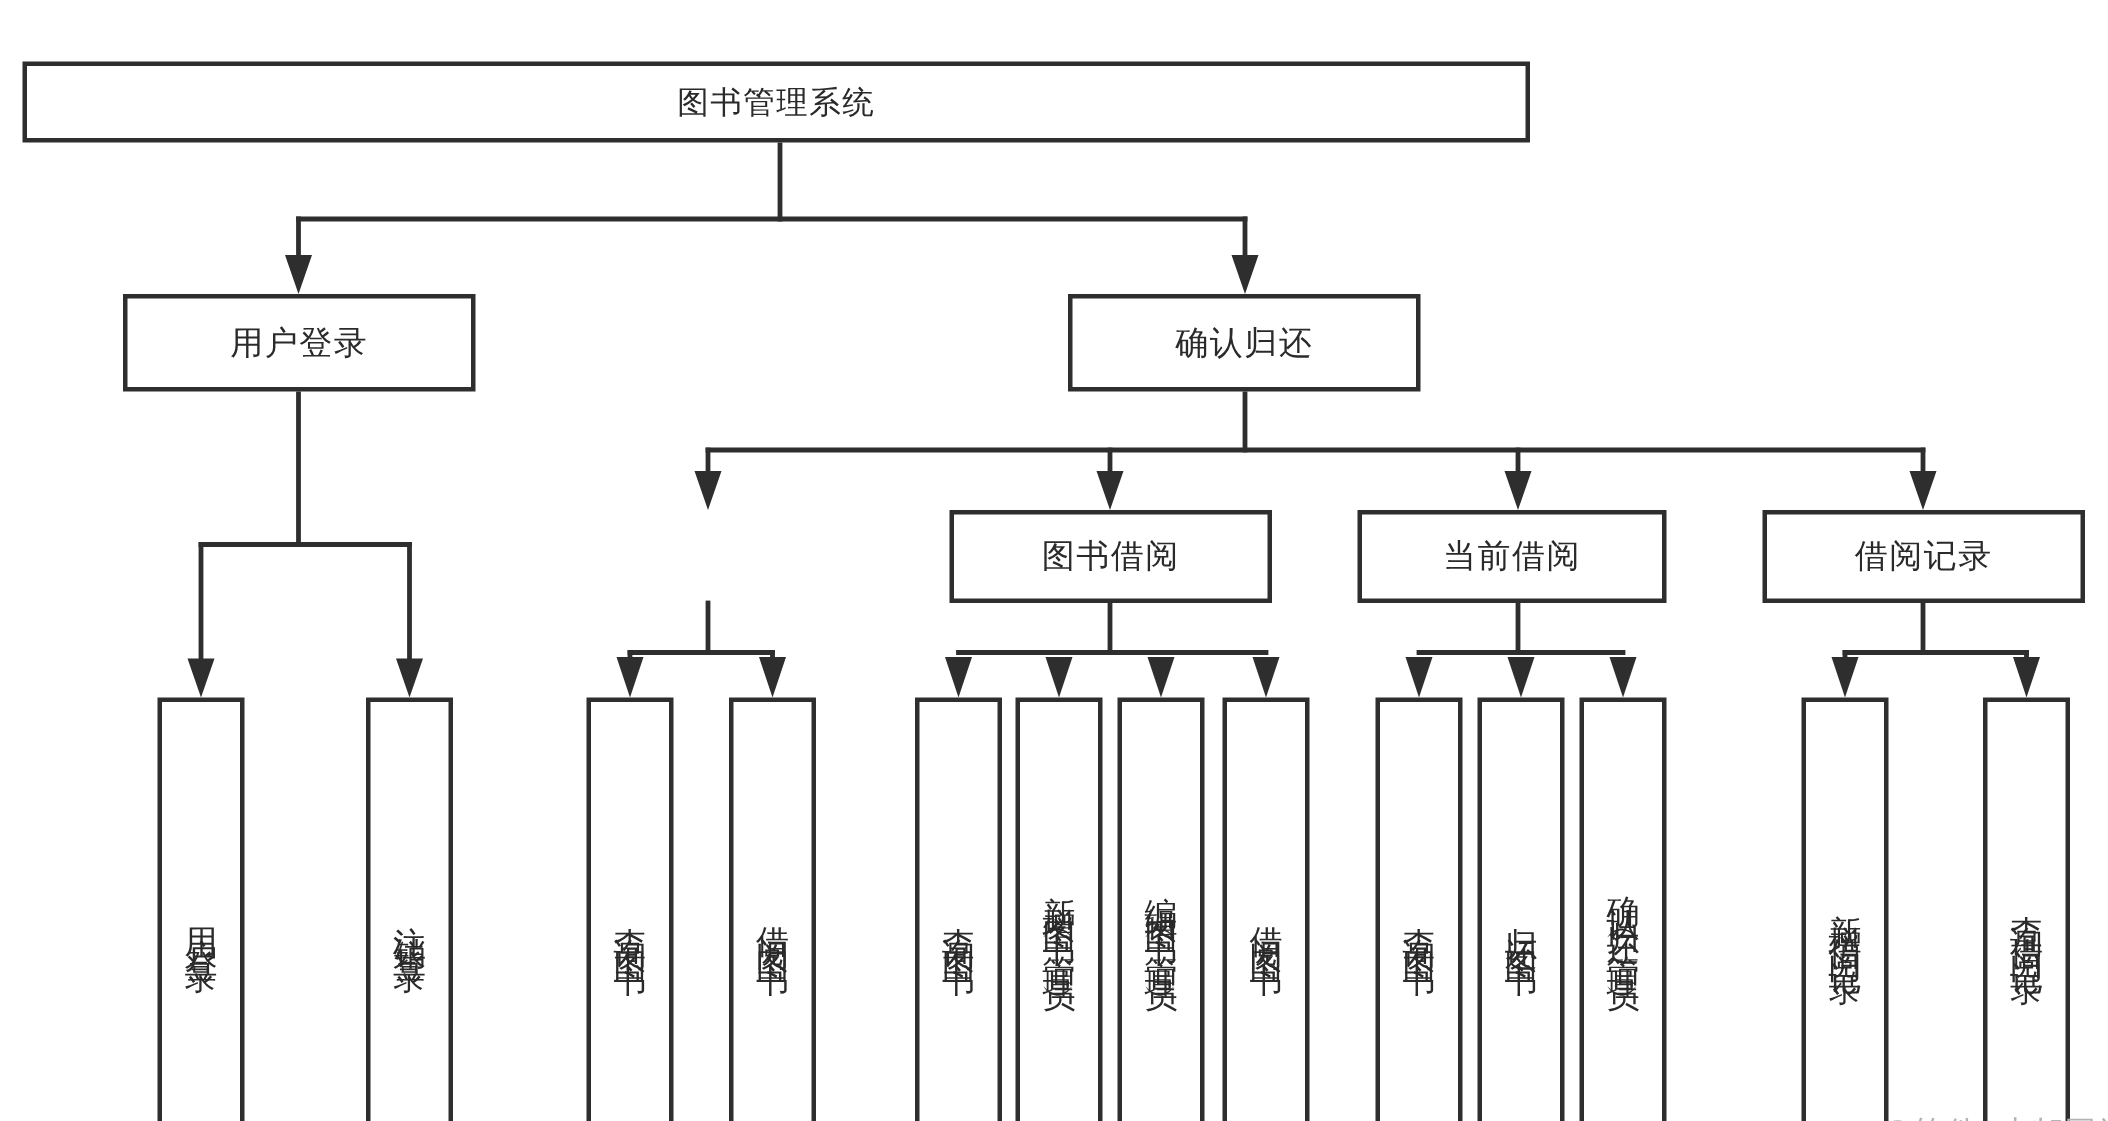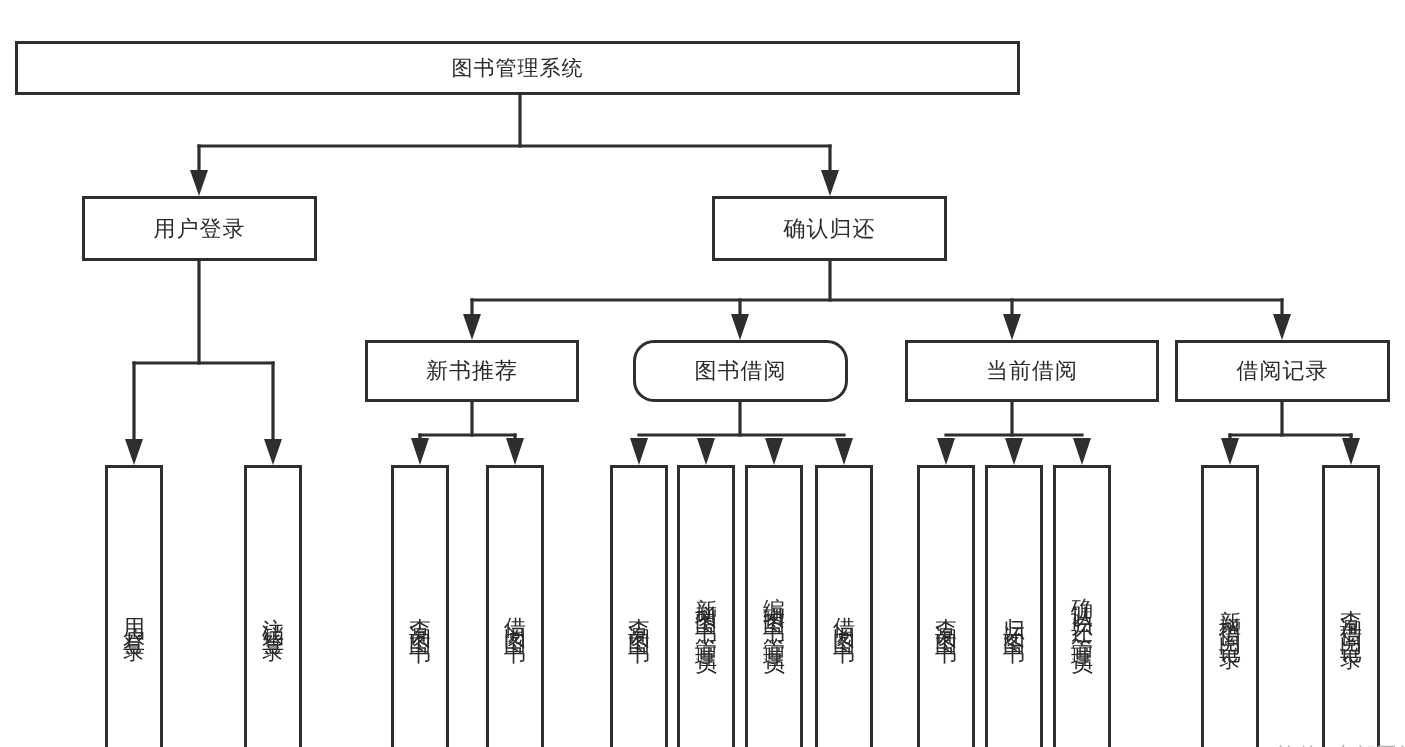--- a/index.html
+++ b/index.html
@@ -153,27 +153,24 @@
     <span>图书管理系统</span>
   </div>
 
   <div class="hbox l2-box" style="left:82px; top:168px; width:235px; height:65px;">
     <span>用户登录</span>
   </div>
   <div class="hbox l2-box" style="left:712px; top:168px; width:235px; height:65px;">
     <span>确认归还</span>
   </div>
 
-  <div class="hbox l3-box" style="left:365px; top:312px; width:214px; height:62px;">
-    <span>新书推荐</span>
-  </div>
-  <div class="hbox l3-box" style="left:633px; top:312px; width:215px; height:62px;border-radius:21px;">
+  <div class="hbox l3-box" style="left:633px; top:312px; width:215px; height:62px;">
     <span>图书借阅</span>
   </div>
-  <div class="hbox l3-box" style="left:905px; top:312px; width:254px; height:62px;">
+  <div class="hbox l3-box" style="left:905px; top:312px; width:206px; height:62px;">
     <span>当前借阅</span>
   </div>
   <div class="hbox l3-box" style="left:1175px; top:312px; width:215px; height:62px;">
     <span>借阅记录</span>
   </div>
 
   <div class="vbox" style="left:105px;">
     <span>用户登录</span>
   </div>
   <div class="vbox" style="left:244px;">

